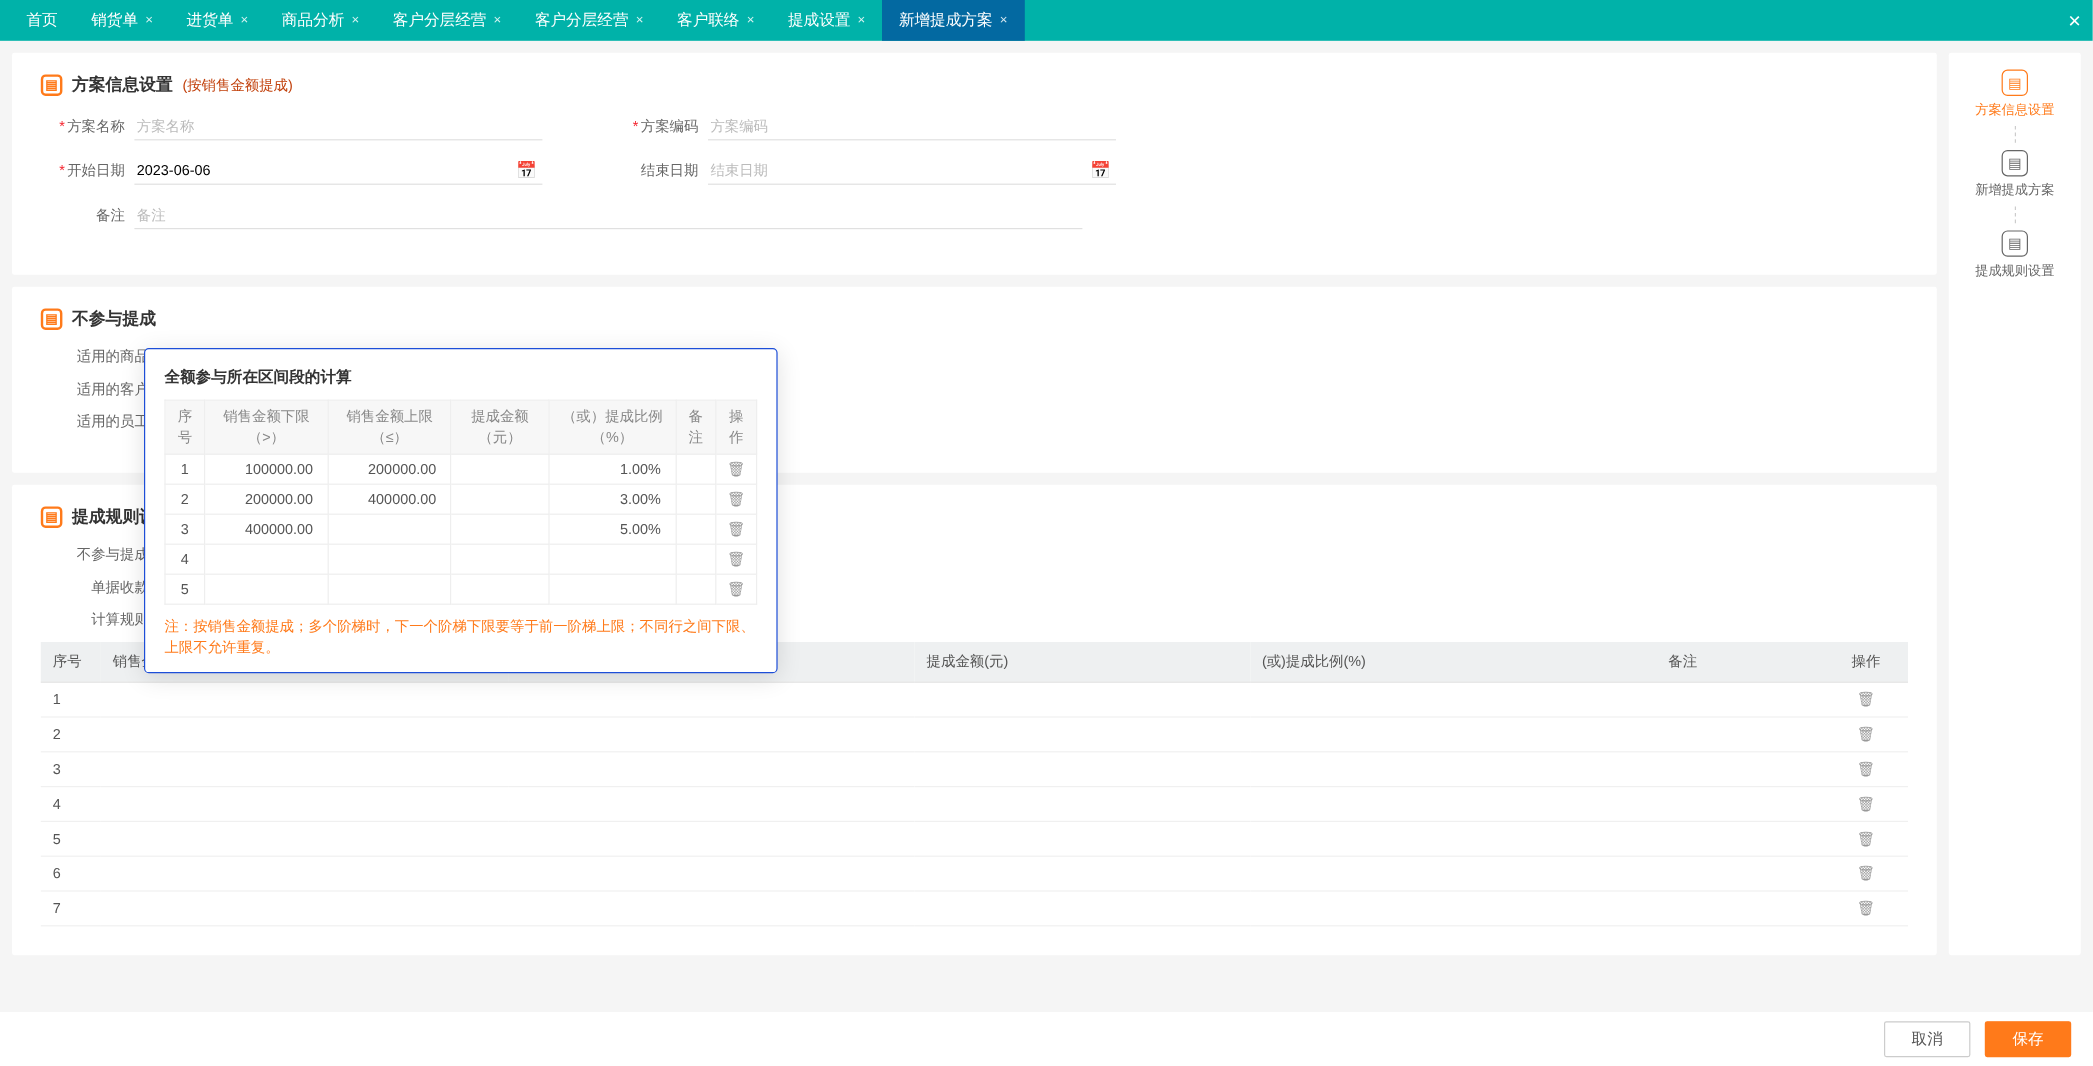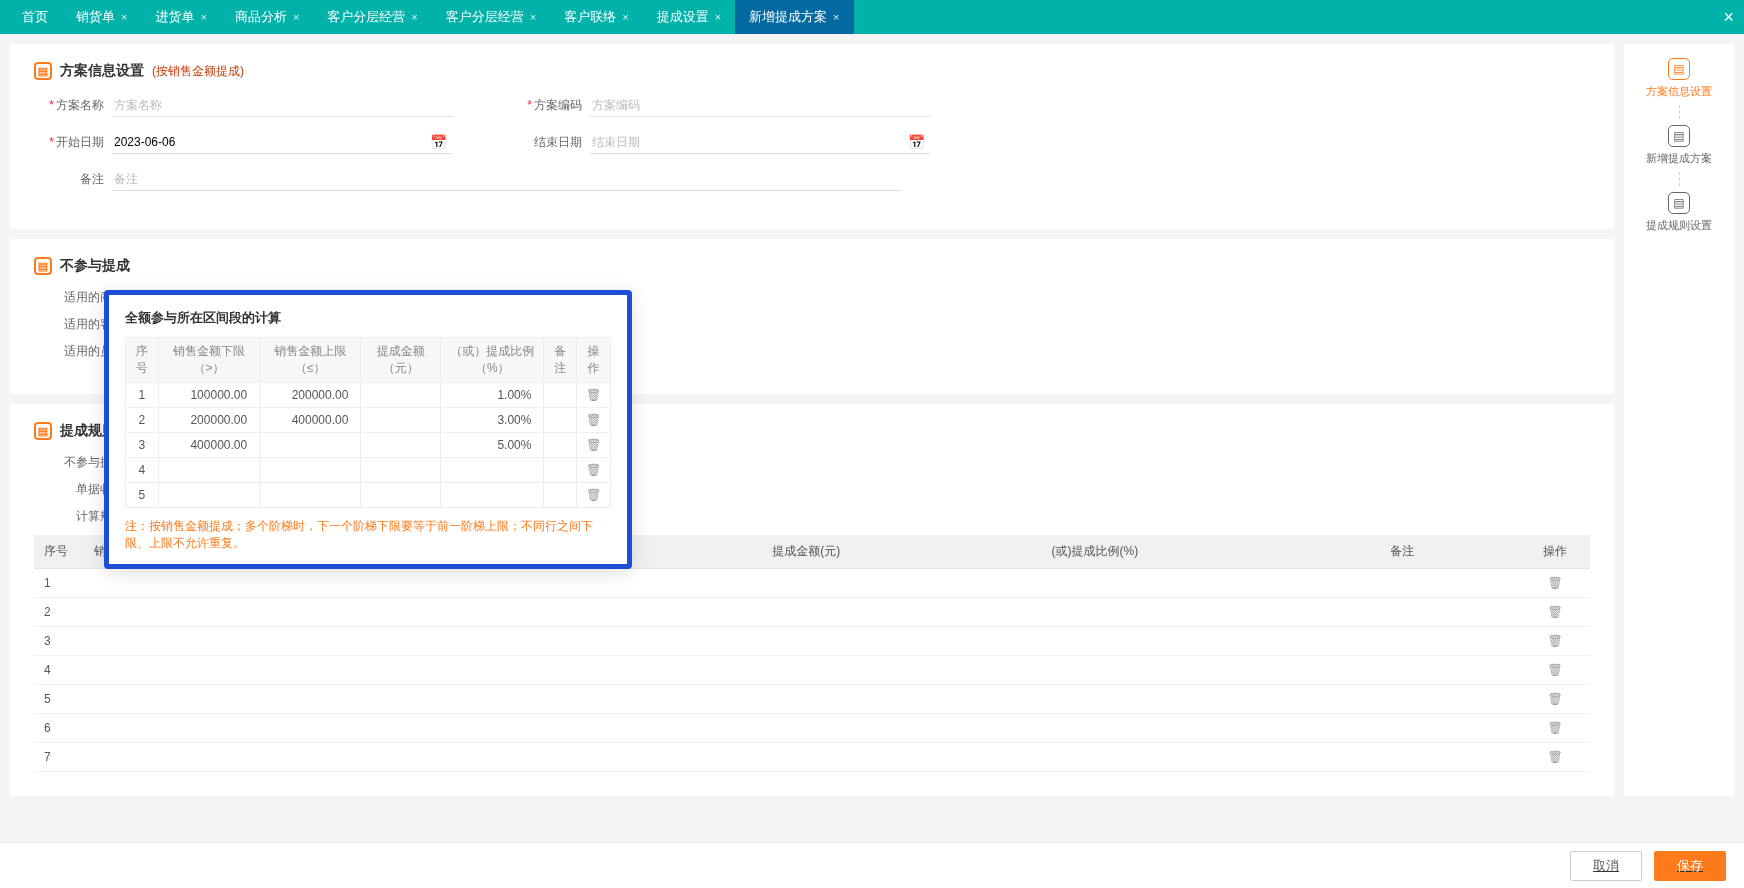--- a/index.html
+++ b/index.html
@@ -28,21 +28,21 @@
 .date-wrap .cal { position: absolute; right: 4px; top: 3px; color: #ff7a1a; font-size: 14px; pointer-events: none; }
 .remarks-input { width: 790px; }
 
 .rule-list .rule-row { display: flex; align-items: center; margin-bottom: 10px; }
 .rule-row .rl-label { width: 90px; text-align: right; color: #666; margin-right: 12px; }
 .radio-group { display: flex; gap: 20px; align-items: center; }
 .radio { display: flex; align-items: center; gap: 4px; cursor: pointer; }
 .radio input { accent-color: #ff7a1a; }
 .help { display:inline-block; width:14px; height:14px; border:1px solid #999; border-radius:50%; text-align:center; line-height:12px; font-size:10px; color:#999; margin-left:4px; }
 
-.tooltip-card { position: absolute; left: 104px; top: 256px; width: 528px; background:#fff; border:5px solid #1d4ed8; border-radius:4px; box-shadow:0 4px 20px rgba(0,0,0,.12); padding:14px 16px 12px; z-index:50; }
+.tooltip-card { position: absolute; left: 120px; top: 256px; width: 528px; background:#fff; border:1px solid #1d4ed8; border-radius:4px; box-shadow:0 4px 20px rgba(0,0,0,.12); padding:14px 16px 12px; z-index:50; }
 .tooltip-title { font-weight:600; font-size:13px; margin-bottom:10px; }
 .tooltip-body { font-size:12px; color:#555; line-height:1.7; margin-bottom:10px; }
 .example-badge { display:inline-block; background:#e6f9f7; color:#00b2a9; border:1px solid #b3ece7; padding:0 4px; border-radius:2px; font-size:11px; margin-right:6px; }
 .tt-table { width:100%; border-collapse:collapse; font-size:12px; }
 .tt-table th, .tt-table td { border:1px solid #eee; padding:5px 6px; text-align:center; color:#555; }
 .tt-table th { background:#f7f7f7; color:#888; font-weight:500; }
 .tt-table td.r { text-align:right; padding-right:12px; }
 .delete-ic { color:#999; cursor:pointer; }
 .tt-note { color:#ff7a1a; font-size:12px; margin-top:10px; }
 
@@ -53,21 +53,21 @@
 .maintable th.op { width:70px; text-align:center; }
 .maintable td { padding:7px 10px; border-bottom:1px solid #f0f0f0; color:#555; }
 .maintable td.op { text-align:center; color:#999; }
 
 .sidenav { width: 110px; background:#fff; border-radius:2px; padding:14px 6px; display:flex; flex-direction:column; align-items:center; gap:6px; }
 .sn-item { display:flex; flex-direction:column; align-items:center; gap:4px; font-size:11px; color:#666; cursor:pointer; }
 .sn-item.active { color:#ff7a1a; }
 .sn-ic { width:22px; height:22px; border:1.5px solid currentColor; border-radius:5px; display:flex; align-items:center; justify-content:center; font-size:12px; }
 .sn-line { width:1px; height:14px; border-left:1px dashed #ccc; }
 
-.footer { position:fixed; bottom:0; left:0; right:0; height:46px; background:#fff; border-top:1px solid #eee; display:flex; justify-content:flex-end; align-items:center; gap:12px; padding:0 18px;text-decoration:underline; }
+.footer { position:fixed; bottom:0; left:0; right:0; height:46px; background:#fff; border-top:1px solid #eee; display:flex; justify-content:flex-end; align-items:center; gap:12px; padding:0 18px; }
 .btn { height:30px; padding:0 22px; border-radius:2px; font-size:13px; cursor:pointer; border:1px solid #ccc; background:#fff; color:#555; }
 .btn.primary { background:#ff7a1a; border-color:#ff7a1a; color:#fff; }
 
 .content-wrap { position: relative; }
 </style>
 </head>
 <body>
 
 <div class="tabbar" id="tabbar">
   <div class="tab">

